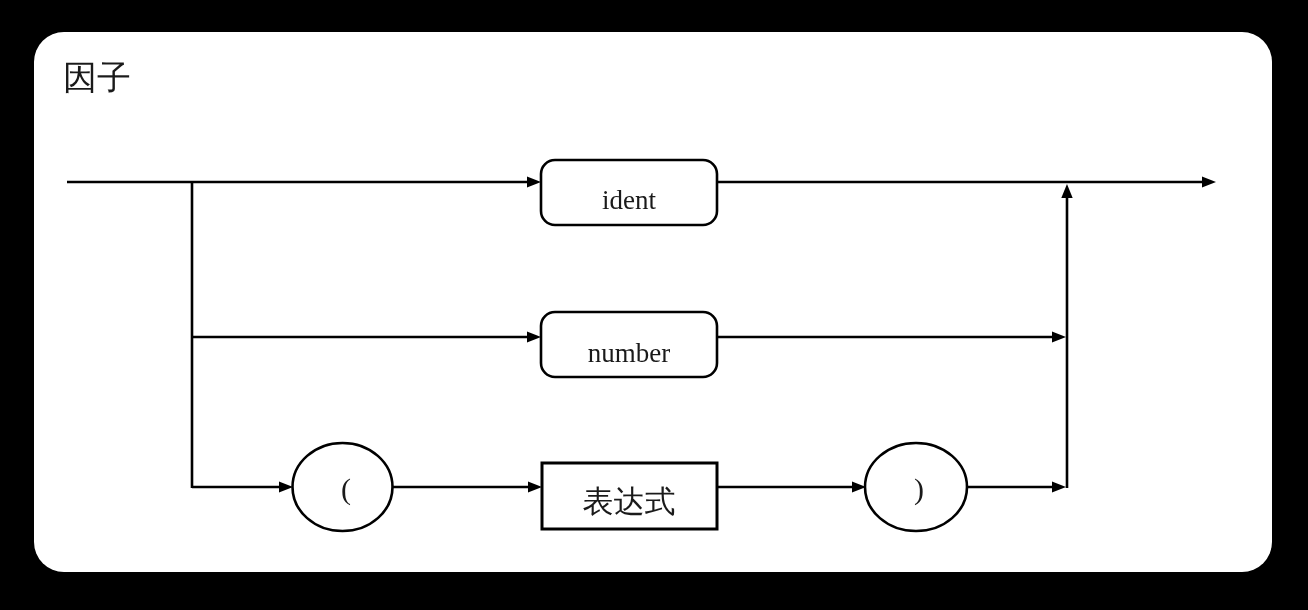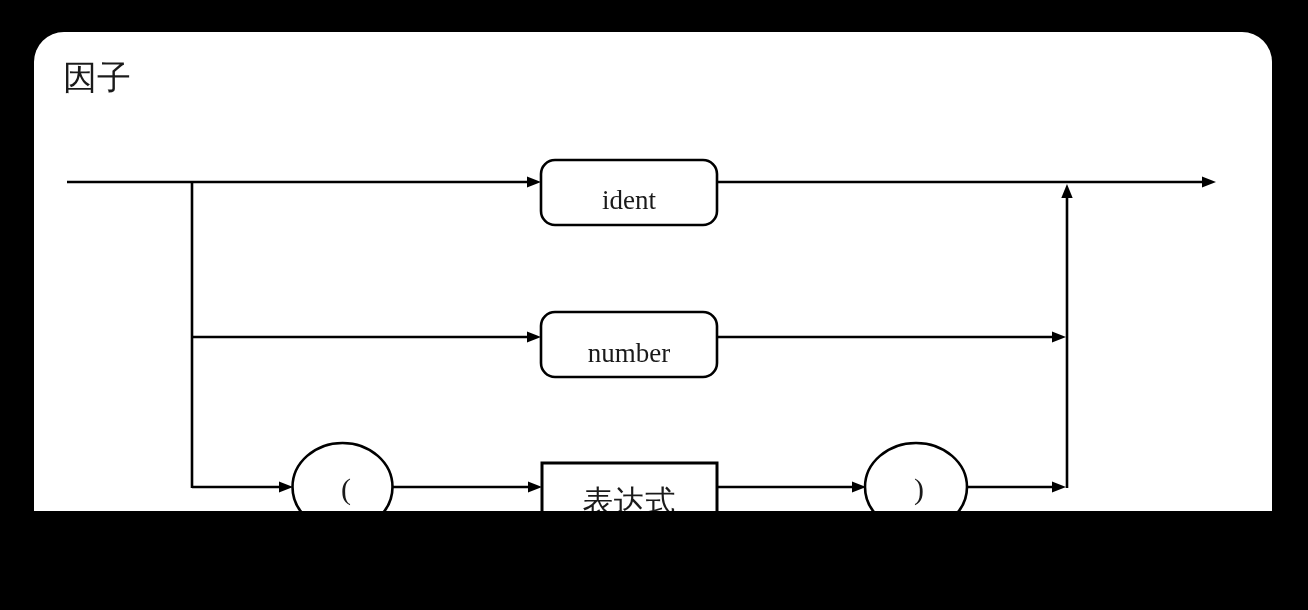--- a/index.html
+++ b/index.html
@@ -3,21 +3,21 @@
 <meta charset="utf-8">
 <style>
   html, body {
     margin: 0;
     padding: 0;
     background: #000;
   }
   .stage {
     position: relative;
     width: 1308px;
-    height: 511px;
+    height: 610px;
     background: #1d4ed8;
     overflow: hidden;
     font-family: "Liberation Serif", "DejaVu Serif", serif;
     text-decoration: underline;
   }
   .stage svg {
     position: absolute;
     inset: 0;
     display: block;
   }

